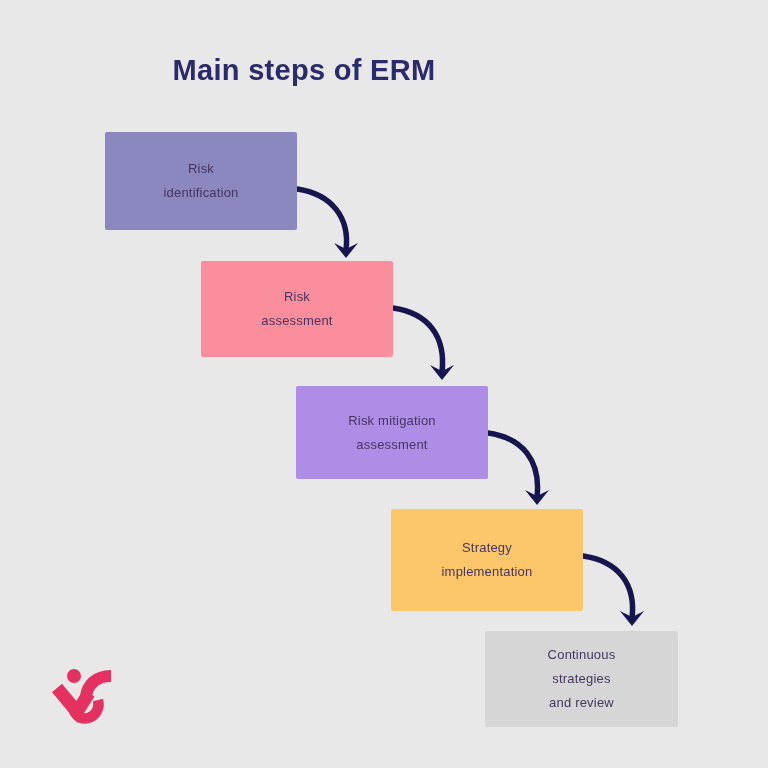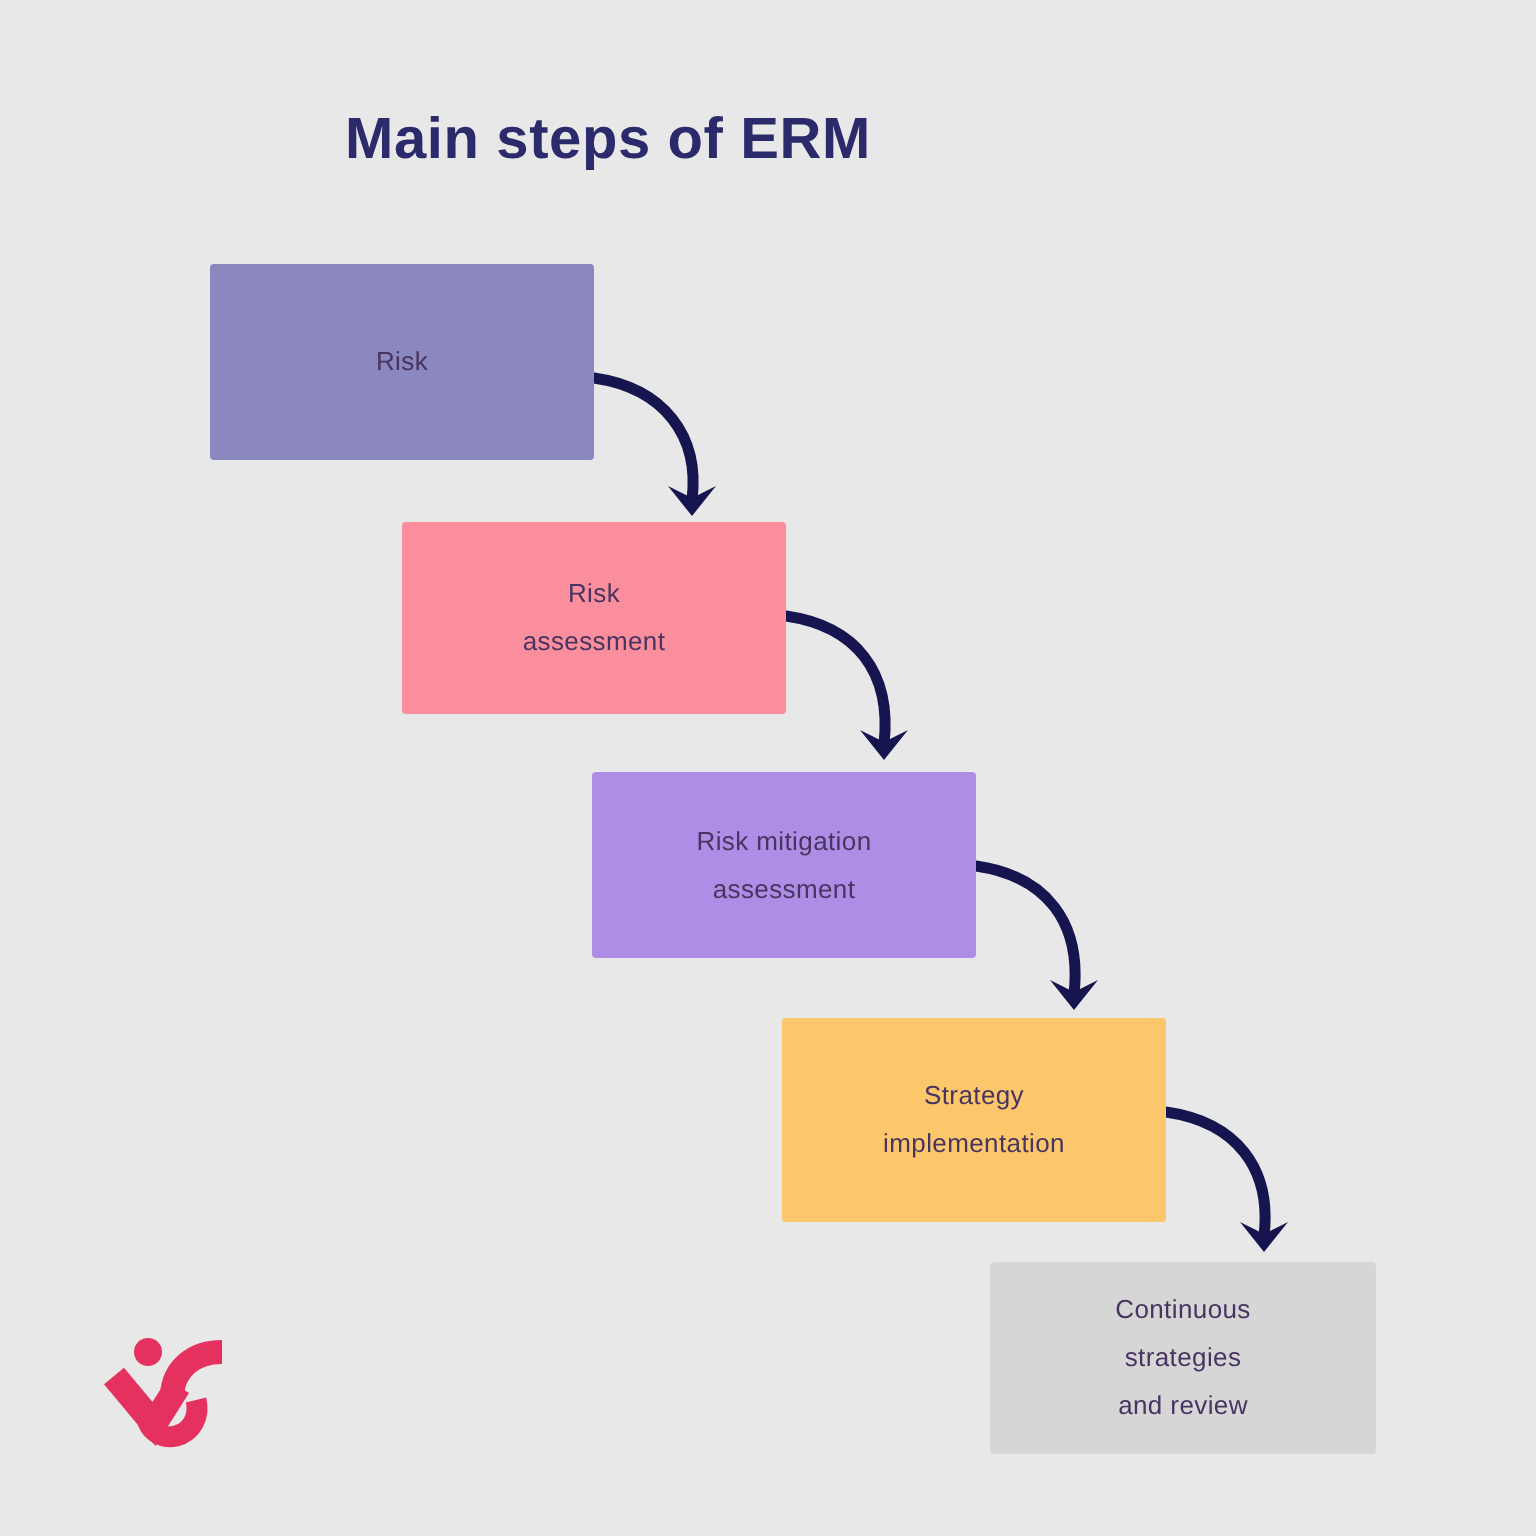--- a/index.html
+++ b/index.html
@@ -76,20 +76,21 @@
     <path class="arrow-curve" d="M488,433 C523,438 541,461 537,497" style="stroke: rgb(22, 21, 79);"></path>
     <path d="M525,490 L537,505 L549,490 L537,496 Z" style="fill: rgb(22, 21, 79);"></path>
 
     <path class="arrow-curve" d="M583,556 C618,561 636,584 632,618" style="stroke: rgb(22, 21, 79);"></path>
     <path d="M620,611 L632,626 L644,611 L632,617 Z" style="fill: rgb(22, 21, 79);"></path>
   </svg>
 
   <div class="step" style="left: 105px; top: 132px; width: 192px; height: 98px; background-color: rgb(139, 135, 191);">
     <div class="step-label" style="color: rgb(71, 52, 96);">
       <div>Risk</div>
+      <div>identification</div>
     </div>
   </div>
 
   <div class="step" style="left: 201px; top: 261px; width: 192px; height: 96px; background-color: rgb(251, 142, 157);">
     <div class="step-label" style="color: rgb(71, 52, 96);">
       <div>Risk</div>
       <div>assessment</div>
     </div>
   </div>
 
@@ -100,21 +101,21 @@
     </div>
   </div>
 
   <div class="step" style="left: 391px; top: 509px; width: 192px; height: 102px; background-color: rgb(252, 199, 106);">
     <div class="step-label" style="color: rgb(71, 52, 96);">
       <div>Strategy</div>
       <div>implementation</div>
     </div>
   </div>
 
-  <div class="step" style="left: 485px; top: 631px; width: 193px; height: 96px; background-color: rgb(215, 214, 214); margin-left: 10px;">
+  <div class="step" style="left: 485px; top: 631px; width: 193px; height: 96px; background-color: rgb(215, 214, 214);">
     <div class="step-label" style="color: rgb(71, 52, 96);">
       <div>Continuous</div>
       <div>strategies</div>
       <div>and review</div>
     </div>
   </div>
 
   <svg class="logo" width="68" height="60" viewBox="0 0 68 60" aria-hidden="true">
     <circle cx="25" cy="10" r="7" style="fill: rgb(229, 49, 95);"></circle>
     <path class="logo-stroke" style="stroke-width: 13px; stroke: rgb(229, 49, 95);" d="M8,22 L28,46 L40,27"></path>

